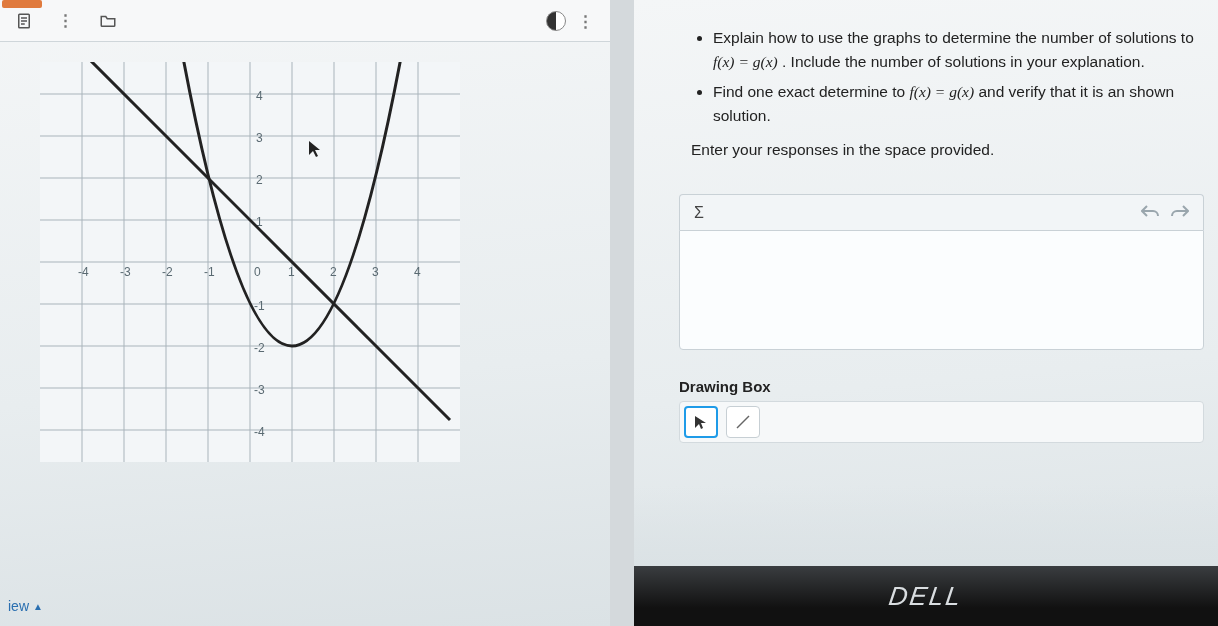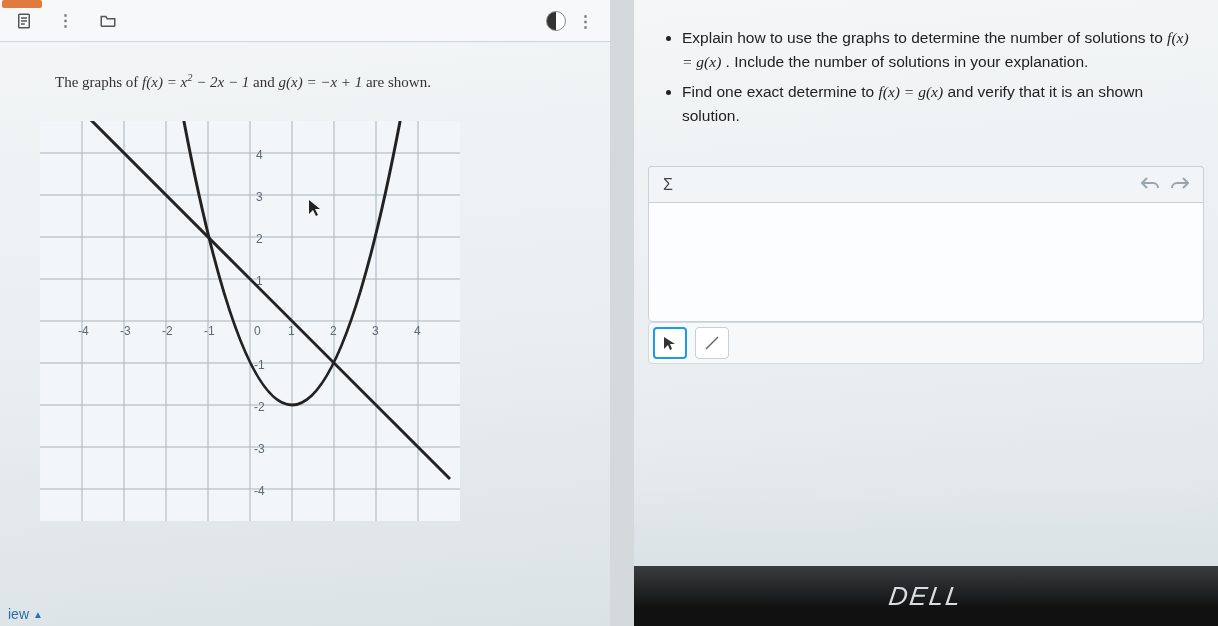--- a/index.html
+++ b/index.html
@@ -86,21 +86,21 @@
   .lineplot { fill:none; stroke:#222; stroke-width:3; }
 
   
   .cursor {
     position:absolute;
   }
 
   
   .bottom-hint {
     position:absolute;
-    left:8px; bottom:4px;
+    left:8px; bottom:12px;
     color:#2a6fb0;
     font-size:14px;
     display:flex; align-items:center; gap:4px;
   }
   .bottom-hint .caret { font-size:10px; }
 
   
   .instructions {
     padding: 26px 24px 8px 26px;
     font-size: 15.5px;
@@ -175,20 +175,21 @@
     letter-spacing:2px;
     font-family: Arial, sans-serif;
     font-weight:300;
     font-style: italic;
     transform: skewX(-8deg);
   }
   .panel.right .content-clip {
     height: calc(100% - 60px);
     overflow:hidden;
     position:relative;
+    margin-left:31px;
   }
   .right-fade {
     position:absolute; left:0;right:0;bottom:60px;height:80px;
     background: linear-gradient(rgba(230,236,240,0), #dbe2e5);
     pointer-events:none;
   }
 </style>
 </head>
 <body>
 
@@ -210,29 +211,20 @@
         <svg viewBox="0 0 24 24" fill="none" stroke="#555" stroke-width="2">
             <path d="M3 6h6l2 3h10v9a1 1 0 0 1-1 1H4a1 1 0 0 1-1-1V6z"></path>
           </svg>
       </div>
       <div class="toolbar-right">
         <div class="half-circle"></div>
         <div class="toolbar-btn menu-dots">⋮</div>
       </div>
     </div>
 
-    <div class="problem-text">
-      <span>The graphs of </span>
-      <span class="math">
-        <span>f(x) = x</span><span class="sup">2</span><span> − 2x − 1</span>
-      </span>
-      <span> and </span>
-      <span class="math">g(x) = −x + 1</span>
-      <span> are shown.</span>
-    </div>
 
     <div class="graph-wrap">
       <div class="graph">
         <svg width="420" height="400" viewBox="0 0 420 400">
 
           <g class="grid">
 
             <line x1="42" y1="0" x2="42" y2="400"></line>
             <line x1="84" y1="0" x2="84" y2="400"></line>
             <line x1="126" y1="0" x2="126" y2="400"></line>
@@ -305,20 +297,21 @@
             <span>Explain how to use the graphs to determine the number of solutions to </span>
             <span class="math">f(x) = g(x)</span>
             <span>. Include the number of solutions in your explanation.</span>
           </li>
           <li>
             <span>Find one exact determine to </span>
             <span class="math">f(x) = g(x)</span>
             <span> and verify that it is an shown solution.</span>
           </li>
         </ul>
+        <div class="enter-line">Enter your responses in the space provided.</div>
       </div>
 
       <div class="answer-area">
         <div class="sigma-bar">
           <span>Σ</span>
           <span class="tools-right">
             <span>
               <svg width="18" height="14" viewBox="0 0 18 14" fill="none" stroke="#9aa6ad" stroke-width="2">
                   <path d="M6 2 L1 7 L6 12 M1 7 H12 a5 5 0 0 1 5 5"></path>
                 </svg>
@@ -326,20 +319,21 @@
             <span>
               <svg width="18" height="14" viewBox="0 0 18 14" fill="none" stroke="#9aa6ad" stroke-width="2">
                   <path d="M12 2 L17 7 L12 12 M17 7 H6 a5 5 0 0 0 -5 5"></path>
                 </svg>
             </span>
           </span>
         </div>
         <div class="answer-box"></div>
       </div>
 
+      <div class="drawing-label">Drawing Box</div>
       <div class="drawing-toolbar">
         <div class="draw-btn active">
           <svg viewBox="0 0 16 16">
               <path d="M2 2 L2 14 L6 10 L8 15 L10 14 L8 9 L13 9 Z" fill="#333"></path>
             </svg>
         </div>
         <div class="draw-btn">
           <svg viewBox="0 0 16 16" fill="none" stroke="#666" stroke-width="1.5">
               <path d="M2 14 L14 2"></path>
             </svg>

